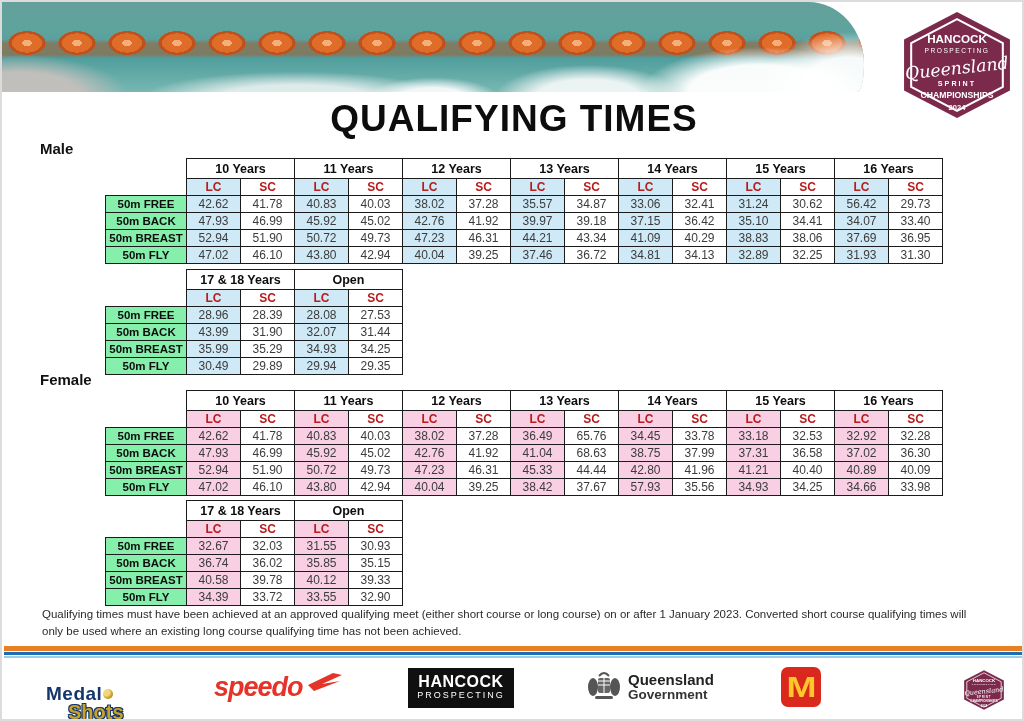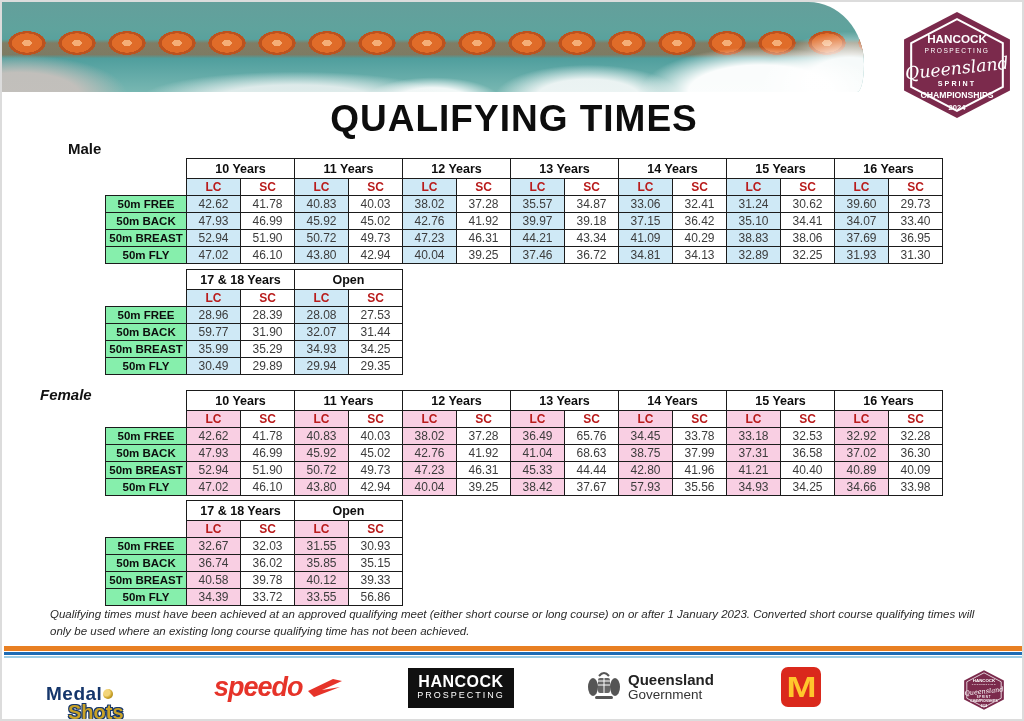--- a/index.html
+++ b/index.html
@@ -27,67 +27,67 @@
 
   
   .badge{position:absolute;left:899px;top:9px;}
   .badge-mini{position:absolute;left:961px;top:666px;}
   .badge svg,.badge-mini svg{display:block;}
 
   
   .title{position:absolute;left:0;top:96px;width:1024px;text-align:center;
          font-size:37px;font-weight:800;letter-spacing:1px;color:#0d0d0d;}
   .sec-label{position:absolute;left:38px;font-size:15px;font-weight:800;color:#111;}
-  #male-label{top:138px;margin-left:28px;} #female-label{top:384px;font-style:italic;}
+  #male-label{top:138px;} #female-label{top:369px;}
 
   
   .tbl{position:absolute;}
   #male-main{left:103px;top:156px;} #male-extra{left:103px;top:267px;}
   #female-main{left:103px;top:388px;} #female-extra{left:103px;top:498px;}
   table.qt{border-collapse:collapse;table-layout:fixed;}
   table.qt th,table.qt td{border:1px solid #1b1b1b;padding:0;text-align:center;
         font-family:"Liberation Sans",sans-serif;overflow:hidden;white-space:nowrap;}
   table.qt td.blank{border:none;background:#fff;width:80px;}
   table.qt th.age{width:106px;height:19px;font-size:12.5px;font-weight:800;color:#0d0d0d;background:#fff;}
   table.qt th.course{height:16px;font-size:12px;font-weight:800;color:#b91c1c;background:#fff;width:53px;}
   table.qt th.evt{width:80px;height:16px;font-size:11.5px;font-weight:800;color:#0d0d0d;background:#86efac;}
   table.qt td.time{height:16px;font-size:12px;color:#3c3c3c;background:#fff;width:53px;}
   .section-male .hl{background:var(--male-highlight) !important;}
   .section-female .hl{background:var(--female-highlight) !important;}
 
   
   .footnote{position:absolute;left:40px;top:604px;width:948px;font-size:11.5px;
-            font-style:italic;color:#2b2b2b;line-height:1.5;margin-left:8px;}
+            color:#2b2b2b;line-height:1.5;}
 
   
   .bar{position:absolute;left:2px;width:1020px;}
   .bar.orange{top:644px;height:5px;background:var(--bar-orange);}
   .bar.blue{top:650px;height:3px;background:var(--bar-blue);}
   .bar.lightblue{top:654px;height:2px;background:var(--bar-lightblue);}
 
   
   .footer{position:absolute;left:0;top:658px;width:1024px;height:61px;}
   .logo{position:absolute;}
   .medalshots{left:44px;top:25px;width:130px;font-weight:800;line-height:.95;}
   .medalshots .m1{color:#15366b;font-size:19px;letter-spacing:.5px;}
   .medalshots .m2{color:#c9a227;font-size:20px;margin-left:22px;
         text-shadow:-1px -1px 0 #15366b,1px -1px 0 #15366b,-1px 1px 0 #15366b,1px 1px 0 #15366b;}
   .medal-dot{display:inline-block;width:10px;height:10px;border-radius:50%;vertical-align:middle;
         background:radial-gradient(circle at 35% 35%,#f3d57a 0 35%,#c9a227 60%,#8a6d1c 100%);margin:0 1px 3px 1px;}
   .speedo{left:212px;top:12px;color:var(--speedo-red);font-weight:800;font-style:italic;
-        font-size:27px;letter-spacing:-1px;display:flex;align-items:center;}
+        font-size:27px;letter-spacing:-1px;display:flex;align-items:flex-start;}
   .speedo svg{margin-left:4px;}
   .hancockbox{left:406px;top:8px;width:106px;height:40px;background:#101010;color:#fff;
         display:flex;flex-direction:column;align-items:center;justify-content:center;}
   .hancockbox .h1{font-size:16px;font-weight:800;letter-spacing:.5px;line-height:1;}
   .hancockbox .h2{font-size:9px;letter-spacing:2px;line-height:1.3;}
   .qldgov{left:585px;top:8px;display:flex;align-items:center;}
   .qldgov .txt{margin-left:7px;color:#222;}
   .qldgov .q1{font-size:15px;font-weight:800;line-height:1.05;}
-  .qldgov .q2{font-size:13.5px;font-weight:400;color:#333;line-height:1.05;}
+  .qldgov .q2{font-size:13.5px;font-weight:700;color:#333;line-height:1.05;}
   .mcd{left:779px;top:7px;width:40px;height:40px;background:var(--mcdonalds-red);border-radius:7px;
         display:flex;align-items:center;justify-content:center;}
   .mcd span{color:var(--mcdonalds-yellow);font-size:30px;font-weight:800;transform:scaleX(1.2);line-height:1;}
 
   .badge-text{fill:#fff;text-anchor:middle;font-family:"Liberation Sans",sans-serif;}
   .badge-script{fill:#fff;text-anchor:middle;font-family:"DejaVu Serif",serif;font-style:italic;}
 </style>
 </head>
 <body>
 
@@ -153,21 +153,21 @@
             <td class="time hl">40.83</td>
             <td class="time">40.03</td>
             <td class="time hl">38.02</td>
             <td class="time">37.28</td>
             <td class="time hl">35.57</td>
             <td class="time">34.87</td>
             <td class="time hl">33.06</td>
             <td class="time">32.41</td>
             <td class="time hl">31.24</td>
             <td class="time">30.62</td>
-            <td class="time hl">39.60</td>
+            <td class="time hl">56.42</td>
             <td class="time">29.73</td>
           </tr>
           <tr>
             <th class="evt">50m BACK</th>
             <td class="time hl">47.93</td>
             <td class="time">46.99</td>
             <td class="time hl">45.92</td>
             <td class="time">45.02</td>
             <td class="time hl">42.76</td>
             <td class="time">41.92</td>
@@ -235,21 +235,21 @@
         <tbody>
           <tr>
             <th class="evt">50m FREE</th>
             <td class="time hl">28.96</td>
             <td class="time">28.39</td>
             <td class="time hl">28.08</td>
             <td class="time">27.53</td>
           </tr>
           <tr>
             <th class="evt">50m BACK</th>
-            <td class="time hl">59.77</td>
+            <td class="time hl">43.99</td>
             <td class="time">31.90</td>
             <td class="time hl">32.07</td>
             <td class="time">31.44</td>
           </tr>
           <tr>
             <th class="evt">50m BREAST</th>
             <td class="time hl">35.99</td>
             <td class="time">35.29</td>
             <td class="time hl">34.93</td>
             <td class="time">34.25</td>
@@ -403,21 +403,21 @@
             <td class="time hl">40.58</td>
             <td class="time">39.78</td>
             <td class="time hl">40.12</td>
             <td class="time">39.33</td>
           </tr>
           <tr>
             <th class="evt">50m FLY</th>
             <td class="time hl">34.39</td>
             <td class="time">33.72</td>
             <td class="time hl">33.55</td>
-            <td class="time">56.86</td>
+            <td class="time">32.90</td>
           </tr>
         </tbody>
       </table>
     </div>
 
   <div class="footnote">Qualifying times must have been achieved at an approved qualifying meet (either short course or long course) on or after 1 January 2023. Converted short course qualifying times will only be used where an existing long course qualifying time has not been achieved.</div>
 
   <div class="bar orange"></div>
   <div class="bar blue"></div>
   <div class="bar lightblue"></div>

